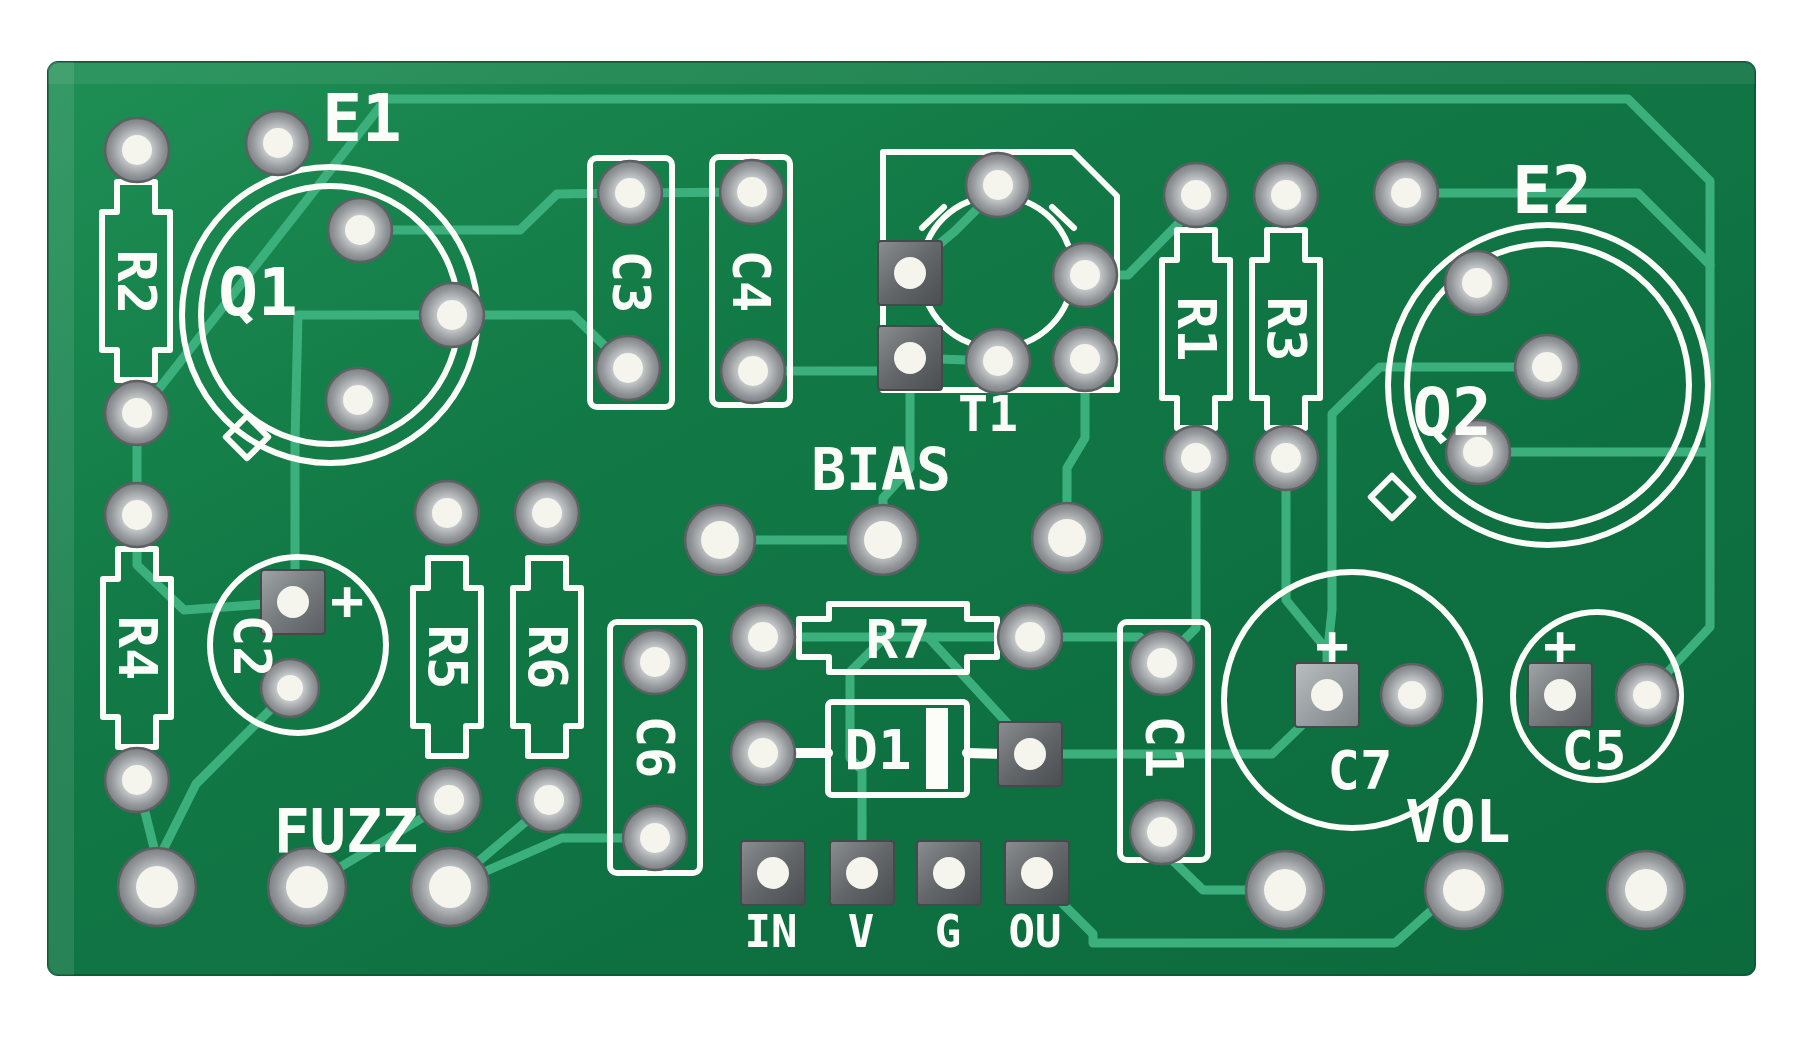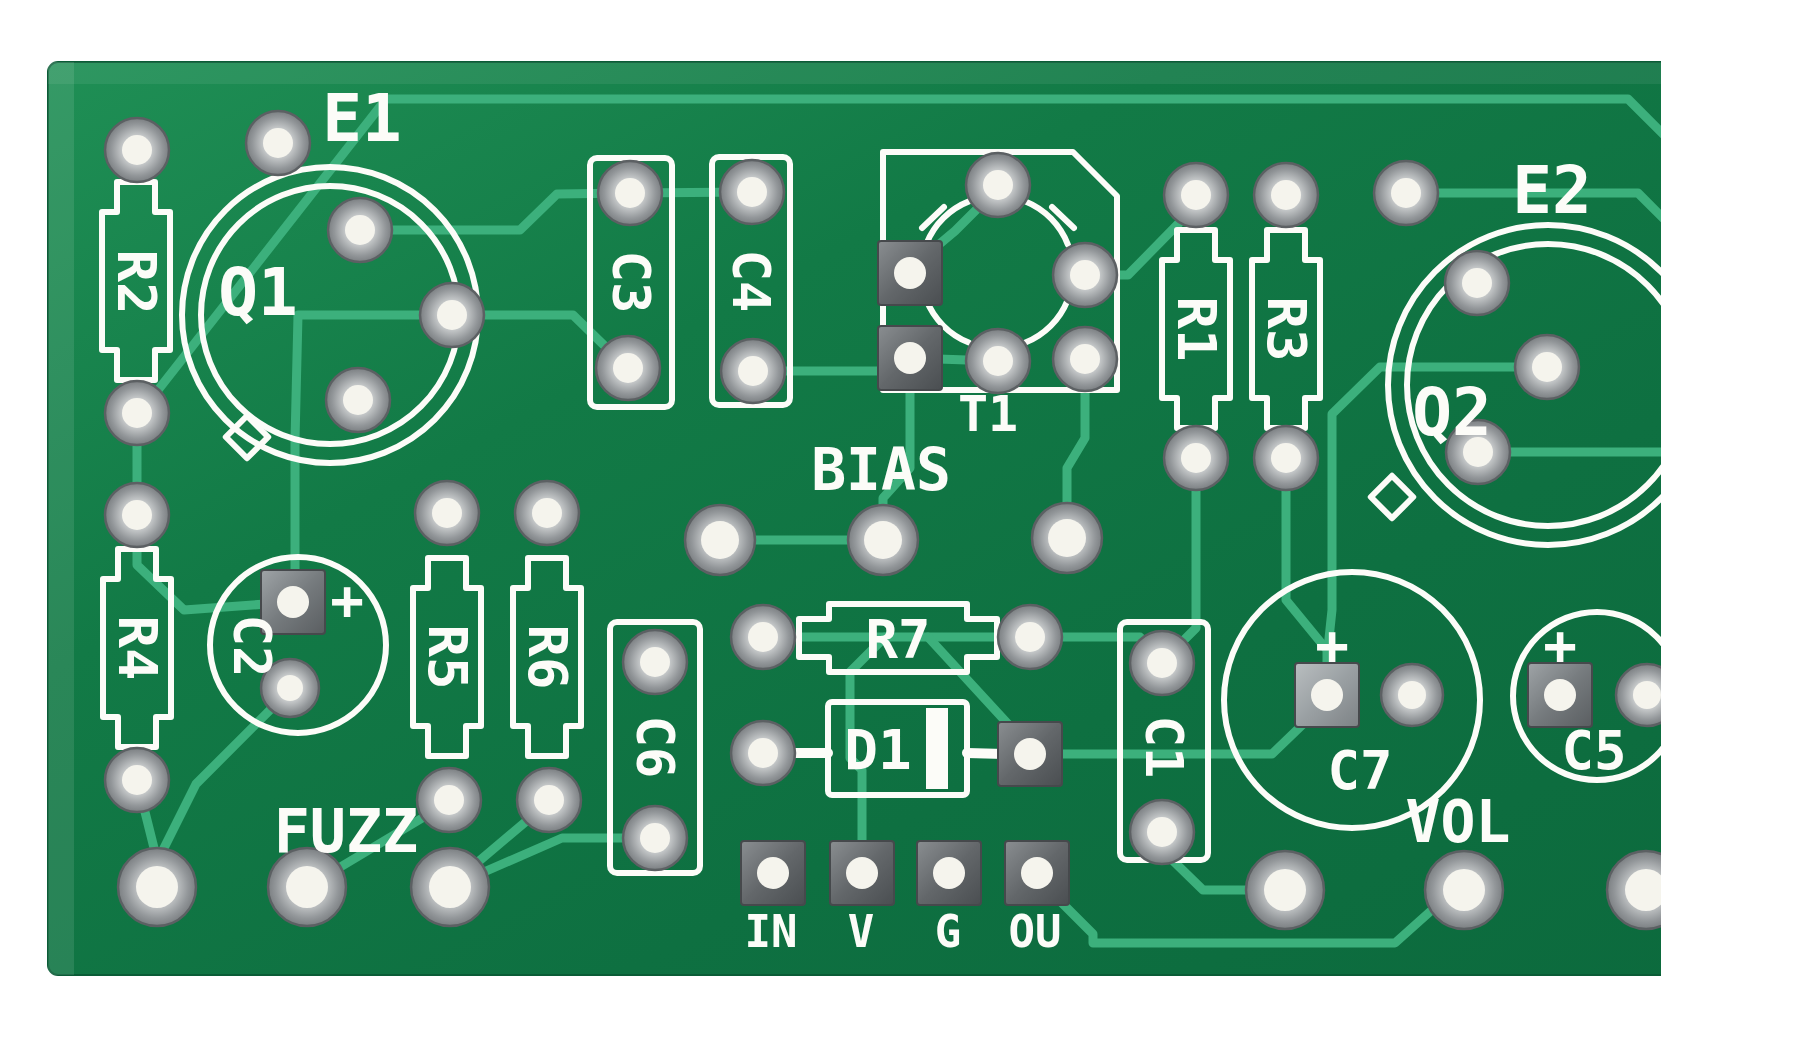--- a/index.html
+++ b/index.html
@@ -1,16 +1,16 @@
 <!DOCTYPE html>
 <html><head>
 <meta charset="utf-8">
 <style>
   html,body{margin:0;padding:0;background:#ffffff;}
-  #stage{width:1661px;height:1039px;position:relative;background:#ffffff;overflow:hidden;text-decoration:underline;}
+  #stage{width:1800px;height:1039px;position:relative;background:#ffffff;overflow:hidden;text-decoration:underline;}
   svg{display:block;}
   text{font-family:"DejaVu Sans Mono", monospace;font-weight:bold;}
 </style>
 </head>
 <body>
 
 <div id="stage">
   <svg id="pcb" width="1800" height="1039" viewBox="0 0 1800 1039">
       <defs>
         <linearGradient id="boardGrad" x1="0" y1="0" x2="1" y2="1">

